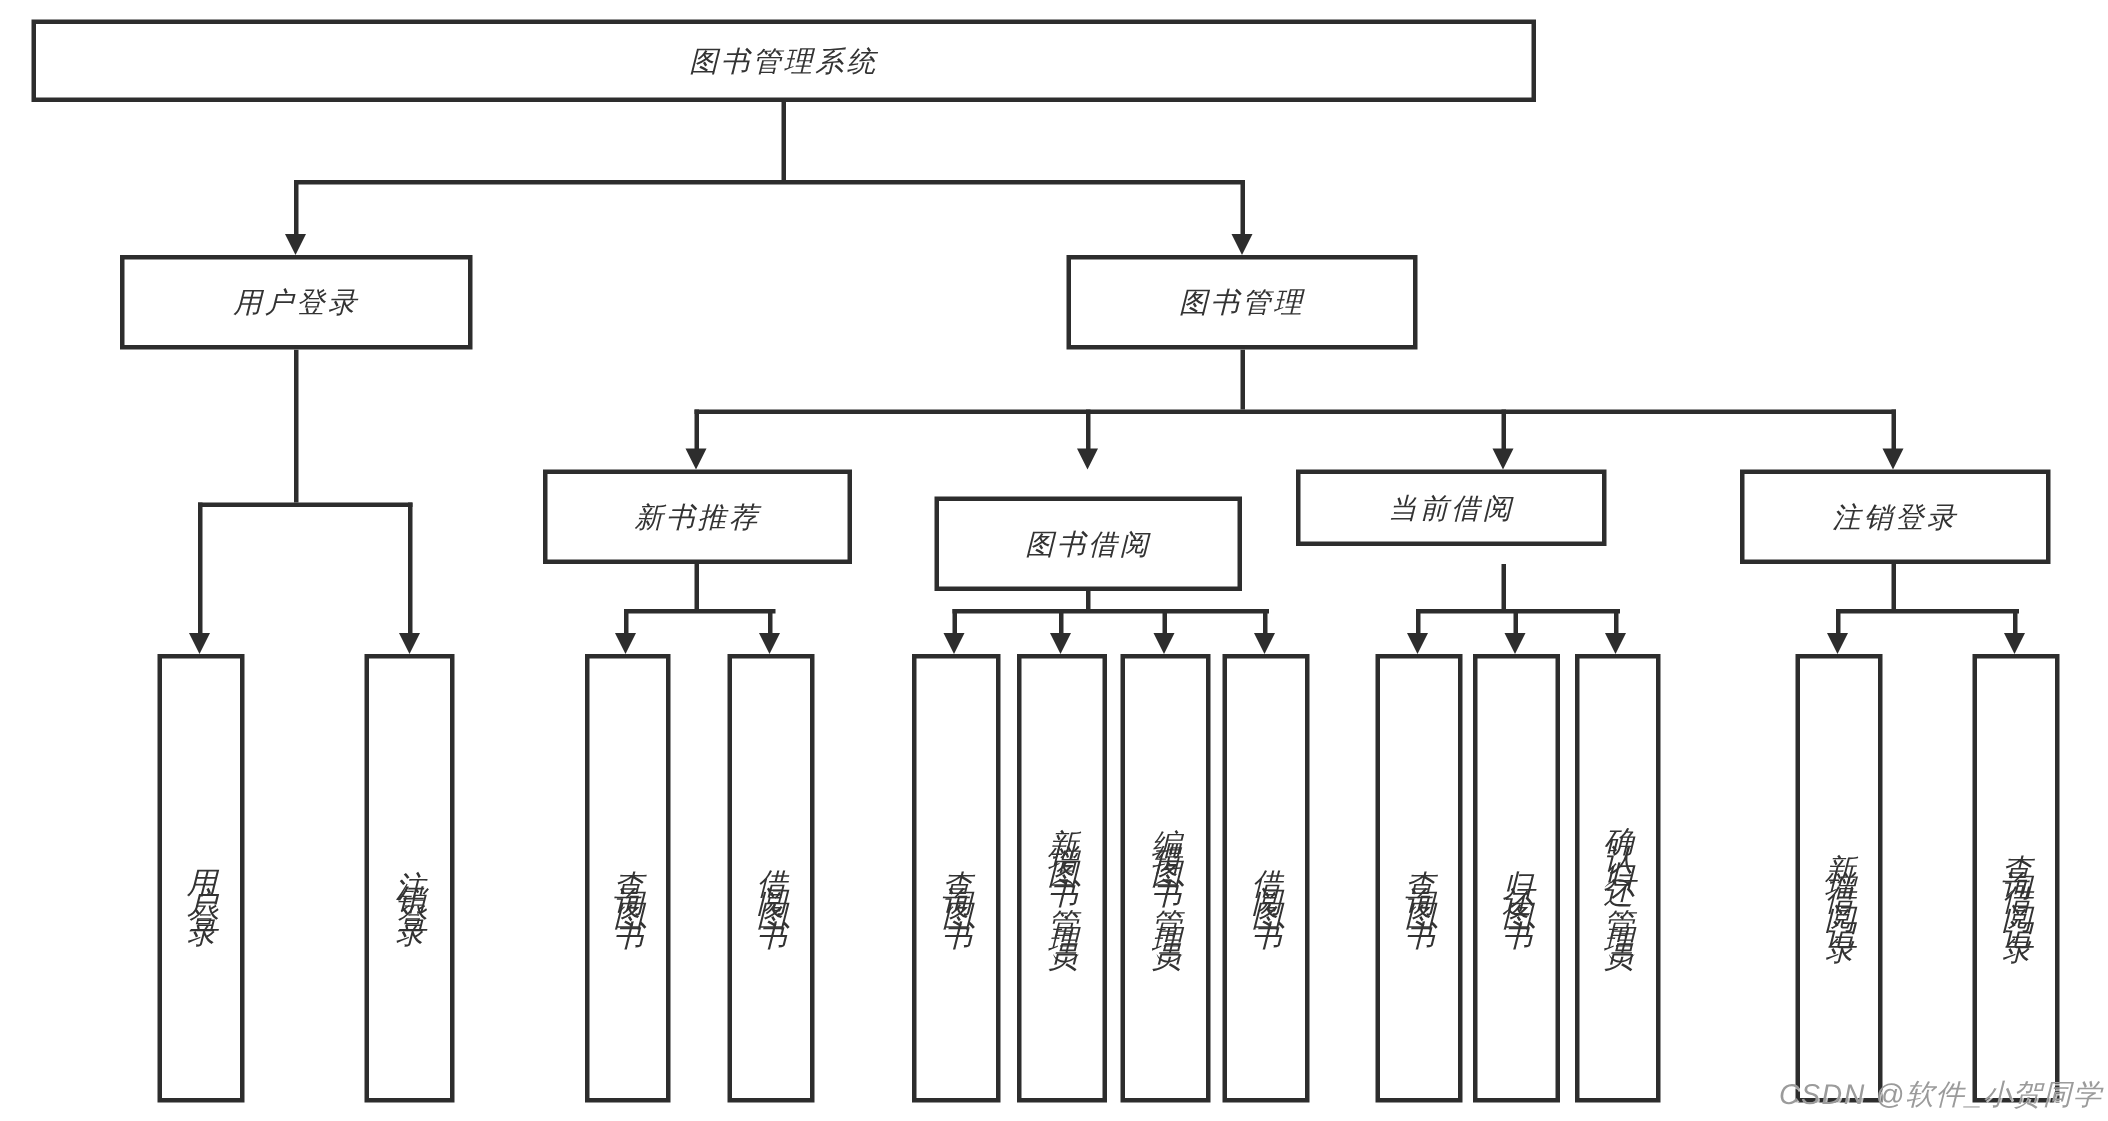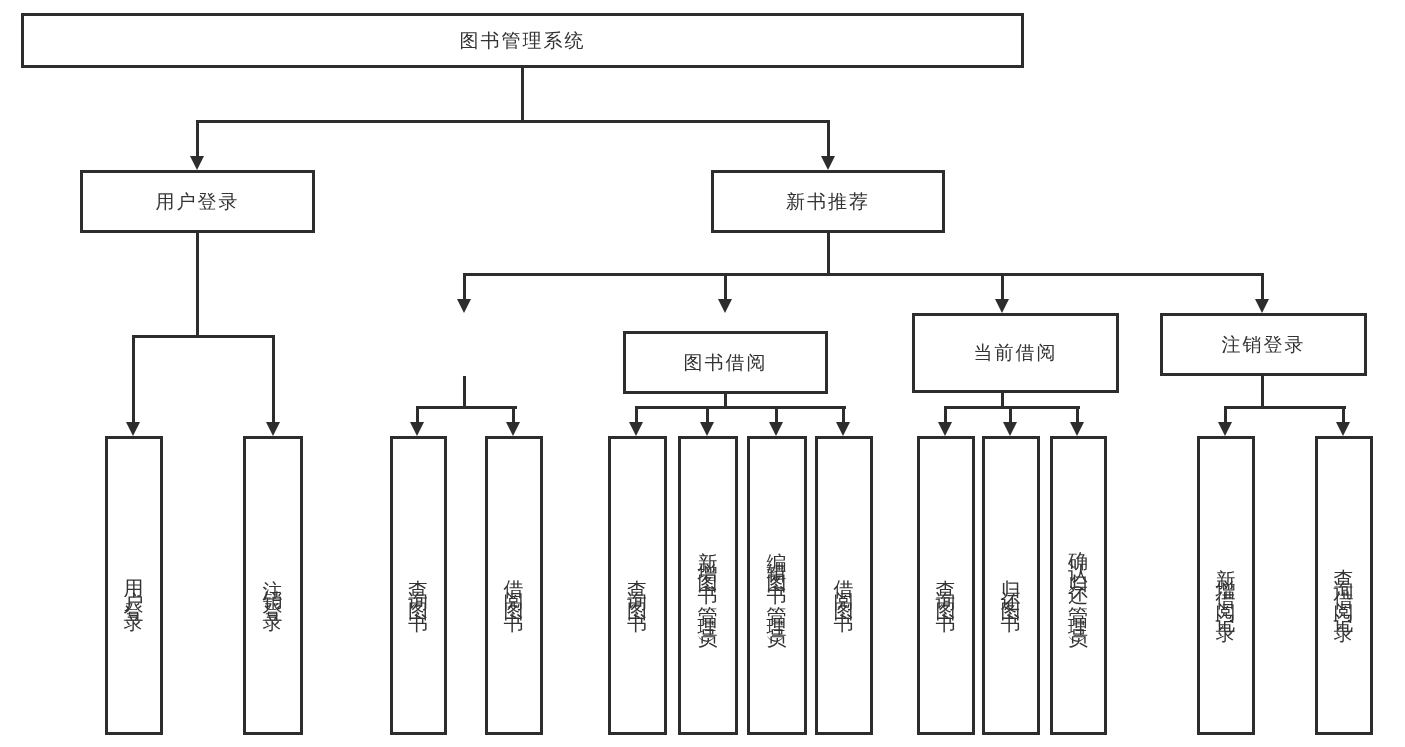--- a/index.html
+++ b/index.html
@@ -1,18 +1,18 @@
 <!DOCTYPE html>
 <html><head>
 <meta charset="utf-8">
 <style>
   html,body{margin:0;padding:0;background:#ffffff;}
   .canvas{
     position:relative;width:1405px;height:747px;background:#ffffff;
-    font-family:"Liberation Sans",sans-serif;overflow:hidden;
+    font-family:"Liberation Sans",sans-serif;overflow:hidden;font-style:italic;
   }
   .box{
     position:absolute;background:#ffffff;border:3px solid #2d2d2d;
     box-sizing:border-box;display:flex;align-items:center;justify-content:center;
     z-index:2;
   }
   .lbl{
     color:#333333;font-size:19px;letter-spacing:2px;white-space:nowrap;
   }
   .vbox .lbl{
@@ -45,45 +45,48 @@
   <div class="hline" style="left:196px;top:120px;width:634px"></div>
   <div class="vline" style="left:196px;top:120px;height:38px"></div>
   <div class="vline" style="left:827px;top:120px;height:38px"></div>
   <div class="arrow" style="left:190px;top:156px"></div>
   <div class="arrow" style="left:821px;top:156px"></div>
 
   <div class="box" style="left:80px;top:170px;width:235px;height:63px">
     <span class="lbl">用户登录</span>
   </div>
   <div class="box" style="left:711px;top:170px;width:234px;height:63px">
-    <span class="lbl">新书推荐</span>
+    <span class="lbl">图书管理</span>
   </div>
 
   <div class="vline" style="left:196px;top:233px;height:102px"></div>
   <div class="hline" style="left:132px;top:335px;width:143px"></div>
   <div class="vline" style="left:132px;top:335px;height:88px"></div>
   <div class="vline" style="left:272px;top:335px;height:88px"></div>
   <div class="arrow" style="left:126px;top:422px"></div>
   <div class="arrow" style="left:266px;top:422px"></div>
 
   <div class="vline" style="left:827px;top:233px;height:40px"></div>
   <div class="hline" style="left:463px;top:273px;width:801px"></div>
   <div class="vline" style="left:463px;top:273px;height:27px"></div>
   <div class="vline" style="left:724px;top:273px;height:27px"></div>
   <div class="vline" style="left:1001px;top:273px;height:27px"></div>
   <div class="vline" style="left:1261px;top:273px;height:27px"></div>
   <div class="arrow" style="left:457px;top:299px"></div>
   <div class="arrow" style="left:718px;top:299px"></div>
   <div class="arrow" style="left:995px;top:299px"></div>
   <div class="arrow" style="left:1255px;top:299px"></div>
 
+  <div class="box" style="left:362px;top:313px;width:206px;height:63px">
+    <span class="lbl">新书推荐</span>
+  </div>
   <div class="box" style="left:623px;top:331px;width:205px;height:63px">
     <span class="lbl">图书借阅</span>
   </div>
-  <div class="box" style="left:912px;top:313px;width:207px;height:80px">
+  <div class="box" style="left:864px;top:313px;width:207px;height:51px">
     <span class="lbl">当前借阅</span>
   </div>
   <div class="box" style="left:1160px;top:313px;width:207px;height:63px">
     <span class="lbl">注销登录</span>
   </div>
 
   <div class="vline" style="left:463px;top:376px;height:30px"></div>
   <div class="hline" style="left:416px;top:406px;width:101px"></div>
   <div class="vline" style="left:416px;top:406px;height:18px"></div>
   <div class="vline" style="left:512px;top:406px;height:18px"></div>
@@ -154,14 +157,15 @@
     <span class="lbl">确认归还（管理员）</span>
   </div>
 
   <div class="box vbox" style="left:1197px;top:436px;width:58px;height:299px">
     <span class="lbl">新增借阅记录</span>
   </div>
   <div class="box vbox" style="left:1315px;top:436px;width:58px;height:299px">
     <span class="lbl">查询借阅记录</span>
   </div>
 
+  <div class="watermark">CSDN @软件_小贺同学</div>
 
 </div>
 
 </body></html>

